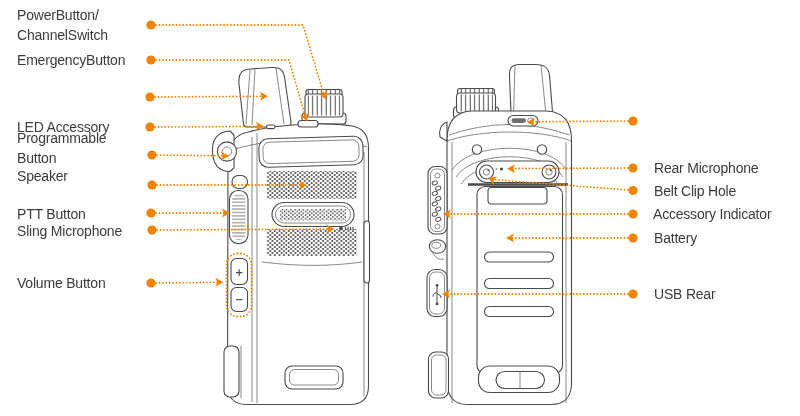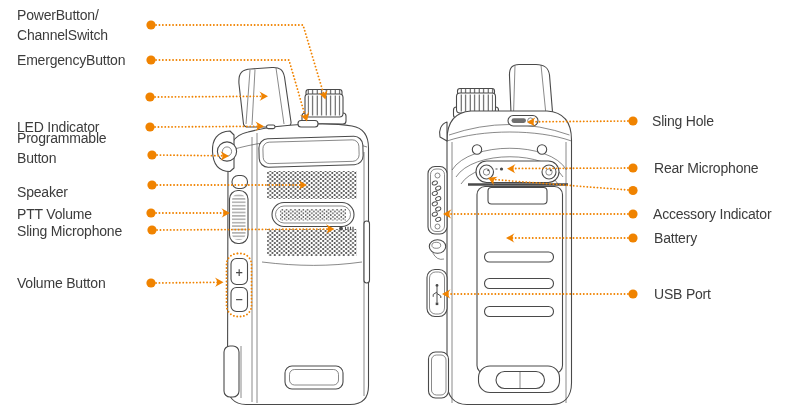--- a/index.html
+++ b/index.html
@@ -313,27 +313,27 @@
         <circle class="dot" cx="633" cy="294" r="4.6"></circle>
         <path class="lead" d="M 628,294 L 447,294"></path>
         <use href="#ah" class="arrow" transform="translate(442,294) rotate(180)"></use>
       </g>
     </g>
   </svg>
 
   <div class="lbl" style="left:17px;top:5px">PowerButton/
 ChannelSwitch</div>
   <div class="lbl" style="left:17px;top:50px">EmergencyButton</div>
-  <div class="lbl" style="left:17px;top:117px">LED Indicator</div>
+  <div class="lbl" style="left:17px;top:117px">LED Accessory</div>
   <div class="lbl" style="left:17px;top:128px">Programmable
 Button</div>
-  <div class="lbl" style="left:17px;top:182px">Speaker</div>
-  <div class="lbl" style="left:17px;top:204px">PTT Volume</div>
+  <div class="lbl" style="left:17px;top:166px">Speaker</div>
+  <div class="lbl" style="left:17px;top:204px">PTT Button</div>
   <div class="lbl" style="left:17px;top:221px">Sling Microphone</div>
   <div class="lbl" style="left:17px;top:273px">Volume Button</div>
 
-  <div class="lbl r" style="left:652px;top:111px">Sling Hole</div>
   <div class="lbl r" style="left:654px;top:158px">Rear Microphone</div>
+  <div class="lbl r" style="left:654px;top:181px">Belt Clip Hole</div>
   <div class="lbl r" style="left:653px;top:204px">Accessory Indicator</div>
   <div class="lbl r" style="left:654px;top:228px">Battery</div>
-  <div class="lbl r" style="left:654px;top:284px">USB Port</div>
+  <div class="lbl r" style="left:654px;top:284px">USB Rear</div>
 
 </div>
 
 </body></html>

